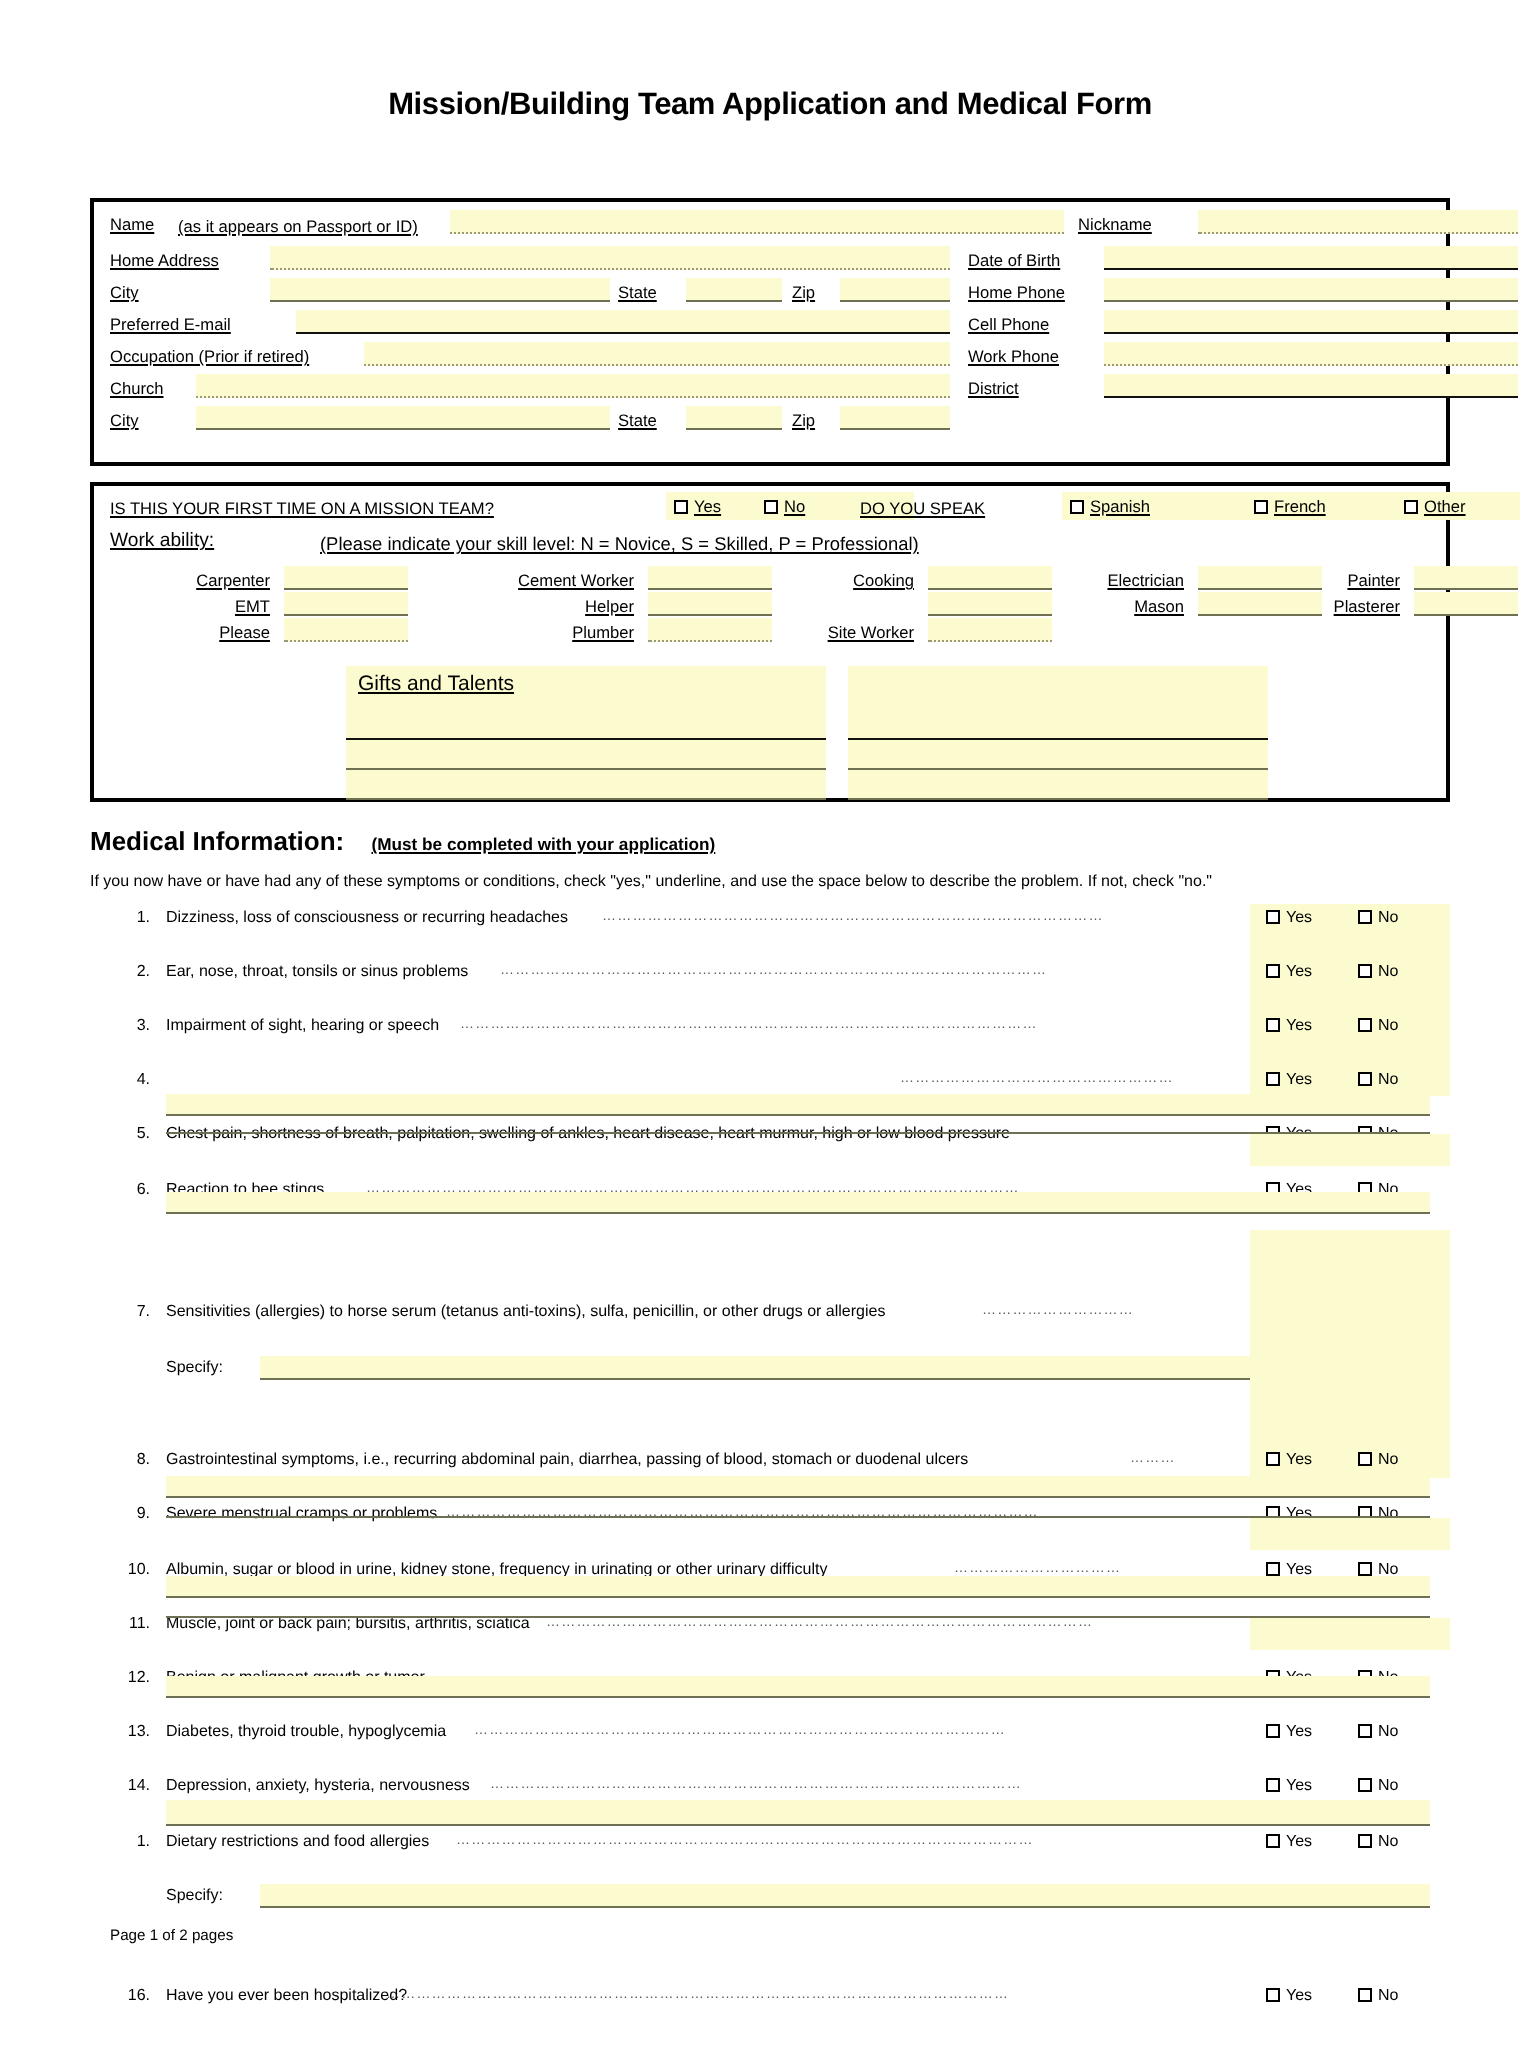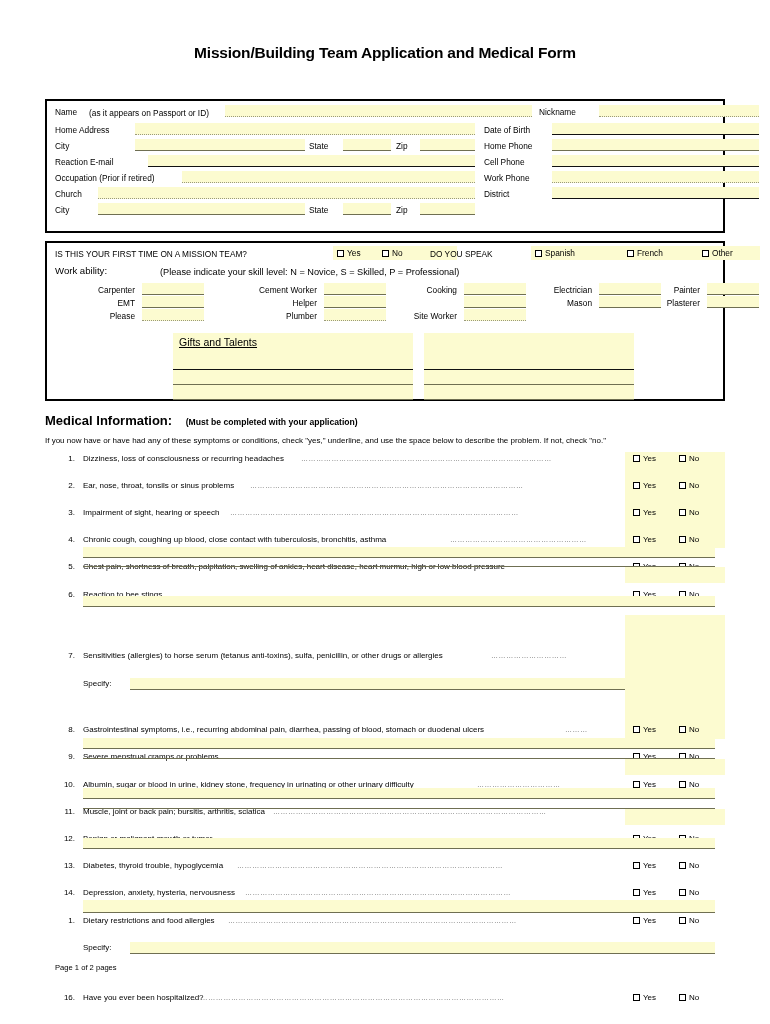--- a/index.html
+++ b/index.html
@@ -40,42 +40,42 @@
     margin: 0 45px;
     border: 2.5px solid #000;
     box-sizing: border-box;
     background: #fff;
   }
 
   
   #header-block { margin-top: 38px; height: 134px; position: relative; }
 
   .absfld { position: absolute; background: #fcfbd0; box-sizing: border-box; height: 12px; }
-  .abslbl { position: absolute; white-space: nowrap; line-height: 12px; height: 12px; font-size: 8.3px; }
+  .abslbl { position: absolute; white-space: nowrap; line-height: 12px; height: 12px; font-size: 8.3px; text-decoration: underline; }
   .b-dark { border-bottom: 1.2px solid #111; }
   .b-olive { border-bottom: 1.2px solid #6f6f52; }
   .b-dot { border-bottom: 1.2px dotted #9a9a7a; }
 
   
   #team-block { margin-top: 8px; height: 160px; position: relative; }
   .hl { background: #fcfbd0; }
   .chk {
     display: inline-block;
     width: 7px; height: 7px;
     border: 1.2px solid #000;
     background: #fff;
     vertical-align: -1px;
     margin-right: 3px;
     box-sizing: border-box;
   }
 
   
   #medical { margin: 0 45px; position: relative; }
   .med-title { font-size: 13px; font-weight: bold; }
-  .med-title .sub { font-size: 8.6px; font-weight: bold; }
+  .med-title .sub { font-size: 8.6px; font-weight: bold; text-decoration: underline; }
   .intro { font-size: 8px; line-height: 12.5px; margin-top: 7px; }
 
   .q-list { position: relative; margin-top: 4px; }
   .q-row {
     position: relative;
     height: 13.6px;
     font-size: 8px;
     line-height: 13.6px;
     white-space: nowrap;
   }
@@ -127,21 +127,21 @@
     <div class="abslbl" style="left:8px; top:23px;">Home Address</div>
     <div class="absfld b-dot" style="left:88px; top:22px; width:340px;"></div>
 
     <div class="abslbl" style="left:8px; top:39px;">City</div>
     <div class="absfld b-olive" style="left:88px; top:38px; width:170px;"></div>
     <div class="abslbl" style="left:262px; top:39px;">State</div>
     <div class="absfld b-olive" style="left:296px; top:38px; width:48px;"></div>
     <div class="abslbl" style="left:349px; top:39px;">Zip</div>
     <div class="absfld b-olive" style="left:373px; top:38px; width:55px;"></div>
 
-    <div class="abslbl" style="left:8px; top:55px;">Reaction E-mail</div>
+    <div class="abslbl" style="left:8px; top:55px;">Preferred E-mail</div>
     <div class="absfld b-dark" style="left:101px; top:54px; width:327px;"></div>
 
     <div class="abslbl" style="left:8px; top:71px;">Occupation (Prior if retired)</div>
     <div class="absfld b-dot" style="left:135px; top:70px; width:293px;"></div>
 
     <div class="abslbl" style="left:8px; top:87px;">Church</div>
     <div class="absfld b-dot" style="left:51px; top:86px; width:377px;"></div>
 
     <div class="abslbl" style="left:8px; top:103px;">City</div>
     <div class="absfld b-olive" style="left:51px; top:102px; width:207px;"></div>
@@ -272,21 +272,20 @@
       <div class="q-row" style="top:27.2px;">
         <span class="q-num">3.</span>
         <span class="q-txt">Impairment of sight, hearing or speech</span>
         <span class="dots" style="left:185px; width:385px;">……………………………………………………………………………………………………</span>
         <span class="yn yn-yes"><span class="chk"></span><span>Yes</span></span>
         <span class="yn yn-no"><span class="chk"></span><span>No</span></span>
       </div>
 
       <div class="q-row" style="top:40.8px;">
         <span class="q-num">4.</span>
-        <span class="q-txt">Chronic cough, coughing up blood, close contact with tuberculosis, bronchitis, asthma</span>
         <span class="dots" style="left:405px; width:165px;">………………………………………………</span>
         <span class="yn yn-yes"><span class="chk"></span><span>Yes</span></span>
         <span class="yn yn-no"><span class="chk"></span><span>No</span></span>
       </div>
 
       <div class="q-row" style="top:54.4px;">
         <span class="q-num">5.</span>
         <span class="q-txt">Chest pain, shortness of breath, palpitation, swelling of ankles, heart disease, heart murmur, high or low blood pressure</span>
         <span class="yn yn-yes"><span class="chk"></span><span>Yes</span></span>
         <span class="yn yn-no"><span class="chk"></span><span>No</span></span>

